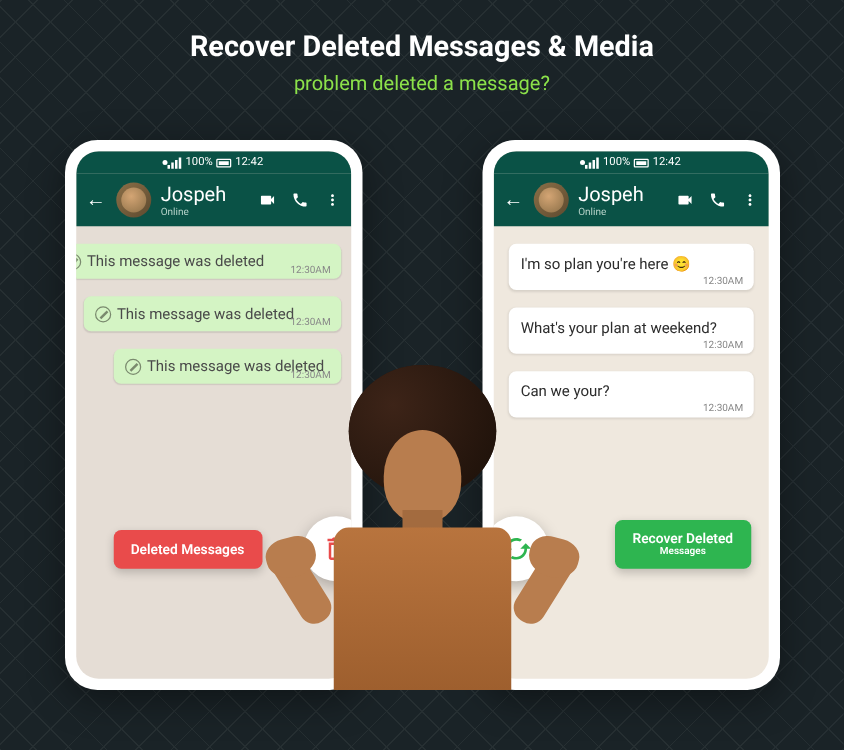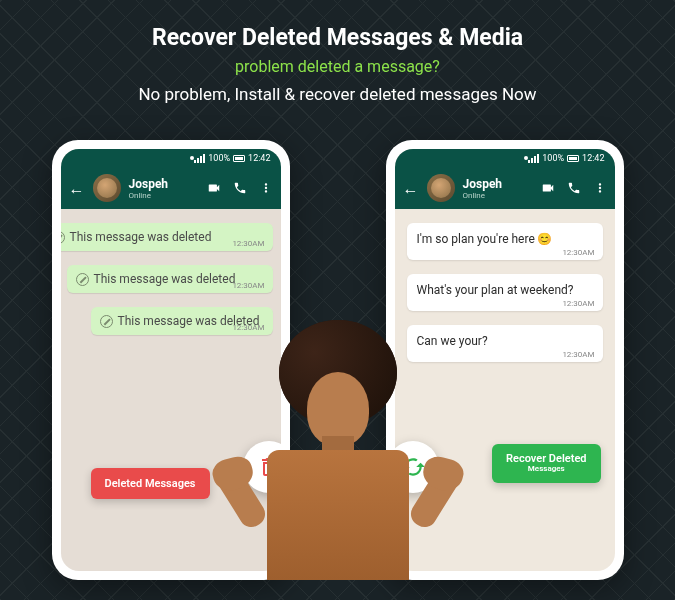--- a/index.html
+++ b/index.html
@@ -6,47 +6,47 @@
 body{width:675px;height:600px;background:#1a2327;overflow:hidden;position:relative}
 .bg-pattern{position:absolute;inset:0;opacity:0.05;background-image:repeating-linear-gradient(45deg,#fff 0,#fff 1px,transparent 1px,transparent 20px),repeating-linear-gradient(-45deg,#fff 0,#fff 1px,transparent 1px,transparent 20px)}
 .content{position:relative;z-index:1}
 .header{text-align:center;padding-top:24px}
 .title{color:#fff;font-size:23px;font-weight:700}
 .subtitle{color:#8ce24a;font-size:16px;margin-top:6px}
 .tagline{color:#fff;font-size:17px;margin-top:8px}
 .phones{display:flex;justify-content:center;gap:96px;margin-top:36px;position:relative}
 .phone{width:238px;height:440px;background:#fff;border-radius:26px;padding:9px;position:relative;box-shadow:0 8px 30px rgba(0,0,0,0.4)}
 .phone-inner{width:100%;height:100%;border-radius:18px;overflow:hidden;background:#e5ddd5}
-.status-bar{height:18px;background:#0a5246;display:flex;justify-content:flex-end;align-items:center;padding:0 10px;color:#fff;font-size:9px}
+.status-bar{height:18px;background:#0a5246;display:flex;justify-content:center;align-items:center;padding:0 10px;color:#fff;font-size:9px}
 .status-left{display:flex;gap:3px;align-items:center}
 .status-right{display:flex;gap:3px;align-items:center}
 .chat-header{height:42px;background:#0a5246;display:flex;align-items:center;padding:0 8px;gap:8px}
 .back-arrow{color:#fff;font-size:16px}
 .avatar{width:28px;height:28px;border-radius:50%;background:linear-gradient(135deg,#8b6f47,#5d4a2f);display:flex;align-items:center;justify-content:center;overflow:hidden}
 .avatar-face{width:20px;height:20px;border-radius:50%;background:radial-gradient(circle at 40% 35%,#d4a574,#8b6f47)}
 .contact-info{flex:1;color:#fff}
-.contact-name{font-size:12px;font-weight:700}
+.contact-name{font-size:16px;font-weight:400}
 .contact-status{font-size:8px;color:#b8d4cb}
 .header-icons{display:flex;gap:12px;color:#fff}
 .header-icons svg{width:14px;height:14px;fill:#fff}
 .chat-body{padding:14px 8px;height:calc(100% - 60px);position:relative}
 .phone-right .phone-inner{background:#efe8de}
 .msg{background:#d4f4c4;border-radius:6px;padding:7px 9px;margin-bottom:14px;position:relative;box-shadow:0 1px 1px rgba(0,0,0,0.1);display:flex;align-items:center;gap:5px}
 .phone-left .chat-body{padding:14px 0 31px 0}
 .phone-left .msg{background:#d4f4c4}
 .phone-left .m1{margin-left:-18px;width:calc(100% + 10px)}
 .phone-left .m2{margin-left:6px;width:calc(100% - 14px)}
 .phone-left .m3{margin-left:30px;width:calc(100% - 38px)}
 .msg-white{background:#fff;border-radius:6px;padding:9px 10px 14px;margin-bottom:14px;position:relative;box-shadow:0 1px 2px rgba(0,0,0,0.1);font-size:12px;color:#2c2c2c;margin-left:4px;margin-right:4px}
 .msg-icon{width:13px;height:13px;border:1.5px solid #7a8a6e;border-radius:50%;position:relative;flex-shrink:0}
 .msg-icon:after{content:'';position:absolute;width:8px;height:1.5px;background:#7a8a6e;top:5px;left:2px;transform:rotate(-45deg)}
 .msg-text{font-size:12px;color:#4a4a4a;flex:1}
 .msg-time{position:absolute;bottom:3px;right:8px;font-size:8px;color:#888}
 .action-btn{position:absolute;padding:9px 14px;border-radius:6px;font-size:11px;font-weight:600;border:none;box-shadow:0 3px 8px rgba(0,0,0,0.2)}
-.btn-red{background:#e94b4b;color:#fff;left:30px;bottom:72px}
+.btn-red{background:#e94b4b;color:#fff;left:30px;bottom:88px}
 .btn-green{background:#2eb550;color:#fff;right:14px;bottom:88px;text-align:center;line-height:1.1}
 .btn-green .sm{font-size:8px;display:block}
 .circle-icon{position:absolute;width:52px;height:52px;border-radius:50%;background:#fff;display:flex;align-items:center;justify-content:center;box-shadow:0 4px 12px rgba(0,0,0,0.25)}
 .circle-left{right:-14px;bottom:78px}
 .circle-right{left:-8px;bottom:78px}
 .trash-icon{width:24px;height:24px}
 .recycle-icon{width:26px;height:26px}
 .arrow{position:absolute;left:50%;top:304px;transform:translateX(-50%);z-index:3}
 .arrow svg{width:68px;height:40px}
 .person{position:absolute;left:50%;transform:translateX(-50%);bottom:0;width:230px;height:246px;z-index:4}
@@ -69,21 +69,20 @@
 .signal span:nth-child(4){height:9px}
 </style>
 </head>
 <body>
 
 <div class="bg-pattern"></div>
 <div class="content">
   <div class="header">
     <div class="title">Recover Deleted Messages &amp; Media</div>
     <div class="subtitle">problem deleted a message?</div>
-    <div class="tagline">No problem, Install &amp; recover deleted messages Now</div>
   </div>
 
   <div class="phones">
 
     <div class="phone phone-left">
       <div class="phone-inner">
         <div class="status-bar">
           <div class="status-left">
               <span style="width:4px;height:4px;background:#fff;border-radius:50%"></span>
             </div>

